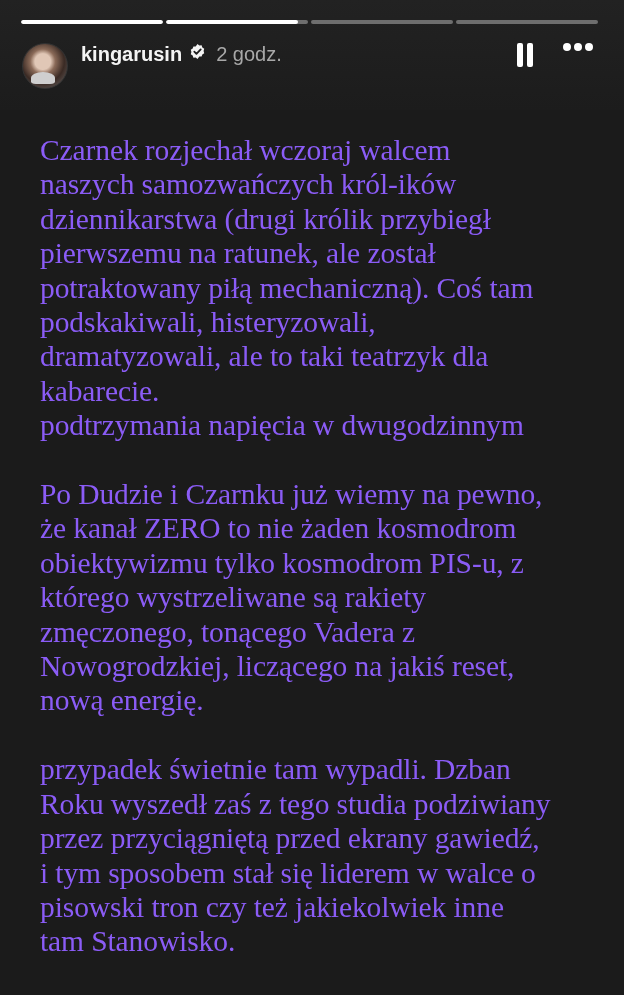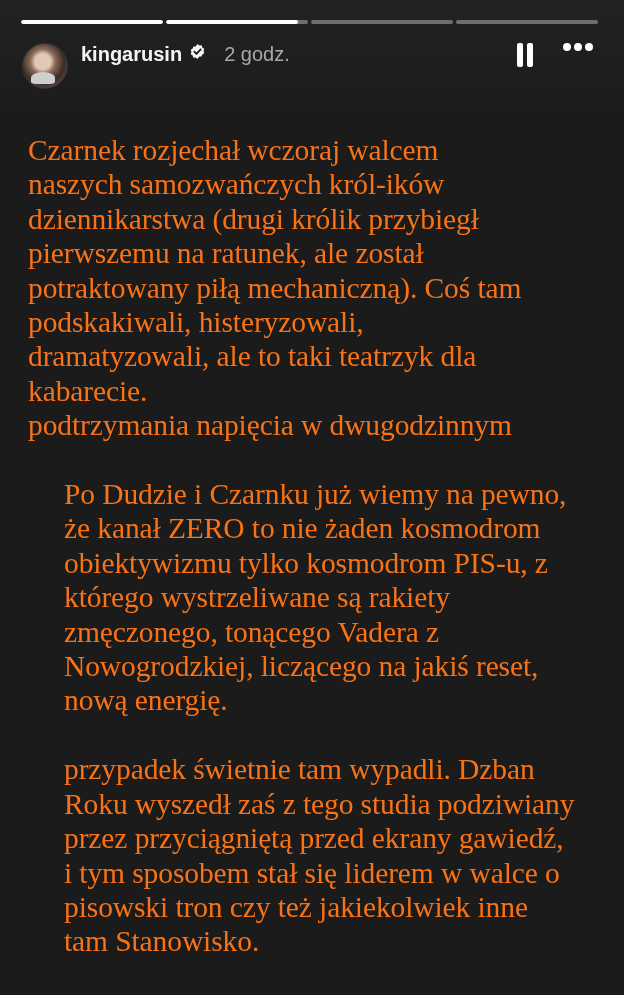--- a/index.html
+++ b/index.html
@@ -36,37 +36,37 @@
       content: ""; position: absolute; left: 8px; bottom: 4px; width: 24px; height: 12px;
       background: #cfcfcf; border-radius: 50% 50% 20% 20%;
     }
     .username {
       margin-left: 13px; font-size: 20px; font-weight: 700; color: #f4f4f4; letter-spacing: 0;
     }
     .verified {
       margin-left: 7px; width: 17px; height: 17px; display: inline-flex; align-items: center; justify-content: center;
     }
     .time {
-      margin-left: 18px; font-size: 20px; color: #a8a8a8;
+      margin-left: 10px; font-size: 20px; color: #a8a8a8;
     }
     .spacer { flex: 1; }
     .pause {
       width: 16px; height: 24px; display: flex; justify-content: space-between; margin-right: 30px;
     }
     .pause span { width: 6px; height: 24px; background: #fff; border-radius: 2px; }
     .more { display: flex; gap: 3px; margin-right: 9px; }
     .more span { width: 8px; height: 8px; border-radius: 50%; background: #fff; }
     .story-text {
-      position: absolute; top: 133px; left: 28px; width: 570px;
+      position: absolute; top: 133px; left: 40px; width: 570px;
       font-family: "Liberation Serif", serif;
-      font-size: 29.5px; line-height: 34.4px; color: #f97316;
+      font-size: 29.5px; line-height: 34.4px; color: #8b5cf6;
       letter-spacing: -0.1px;
     }
     .para { display: block; }
-    .para + .para { margin-top: 34.4px; margin-left: 36px; }
+    .para + .para { margin-top: 34.4px; }
     .line { display: block; white-space: pre; }
   </style>
 </head>
 <body>
 
 <div class="top-shade"></div>
 
 <div class="progress">
   <div class="seg">
       <div class="fill" style="width: 100%;"></div>

